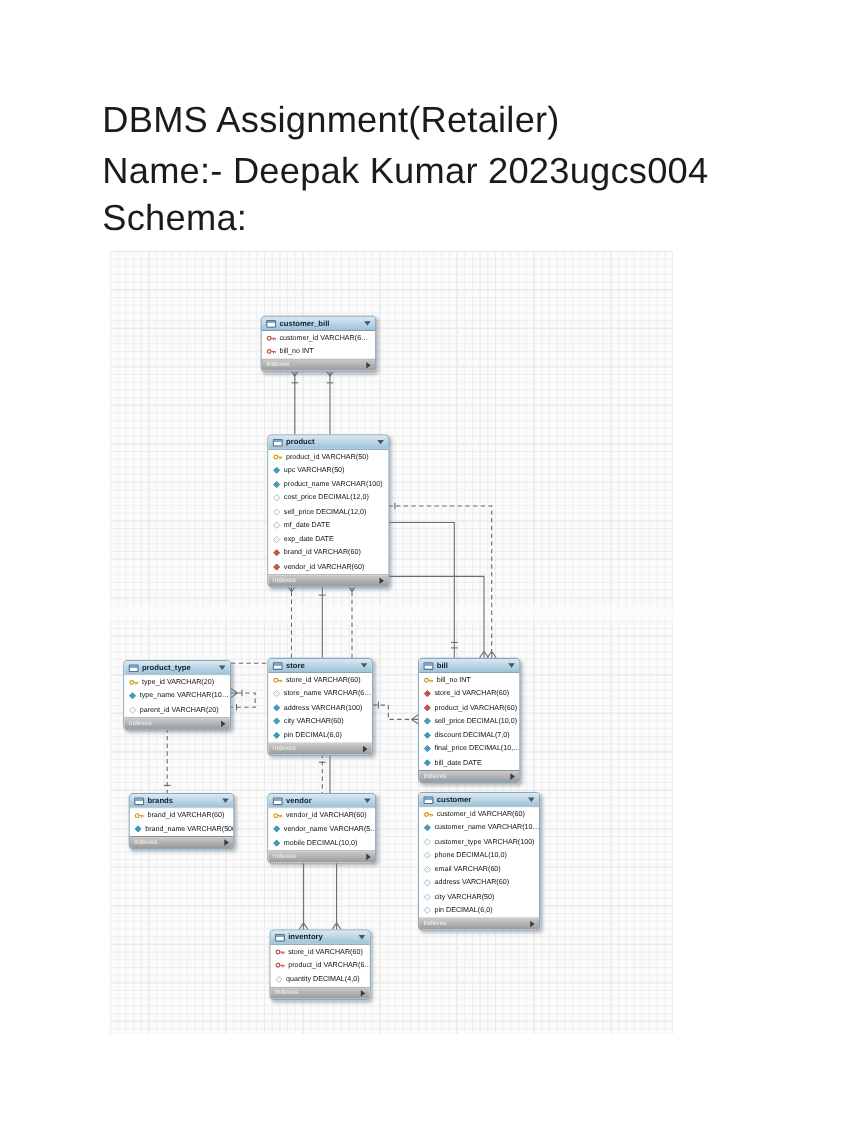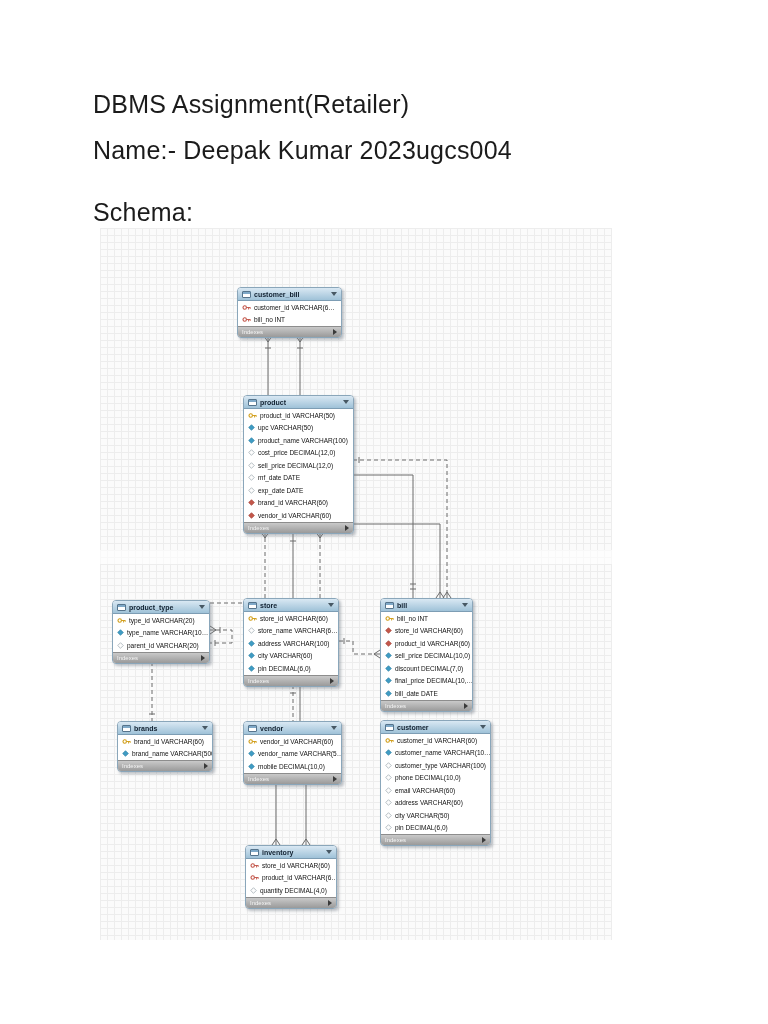--- a/index.html
+++ b/index.html
@@ -1,23 +1,23 @@
 <!DOCTYPE html>
 <html><head>
 <meta charset="utf-8">
 <style>
   html,body{margin:0;padding:0;}
   body{
     width:768px;height:1024px;position:relative;overflow:hidden;
     background:#ffffff;font-family:"Liberation Sans", sans-serif;
   }
-  .heading{position:absolute;left:93px;font-size:25px;color:#1b1b1b;letter-spacing:.2px;white-space:nowrap;}
+  .heading{position:absolute;left:93px;font-size:33px;color:#1b1b1b;letter-spacing:.2px;white-space:nowrap;}
   #h1{top:90px;}
   #h2{top:136px;}
-  #h3{top:198px;text-align:center;}
+  #h3{top:179px;text-align:center;}
 
   
   #diagram{
     position:absolute;left:100px;top:228px;width:512px;height:712px;
     background-color:#fbfbfb;
     background-image:
       linear-gradient(#ededed 1px, transparent 1px),
       linear-gradient(90deg,#ededed 1px, transparent 1px),
       linear-gradient(#e0e0e0 1px, transparent 1px),
       linear-gradient(90deg,#e0e0e0 1px, transparent 1px);

